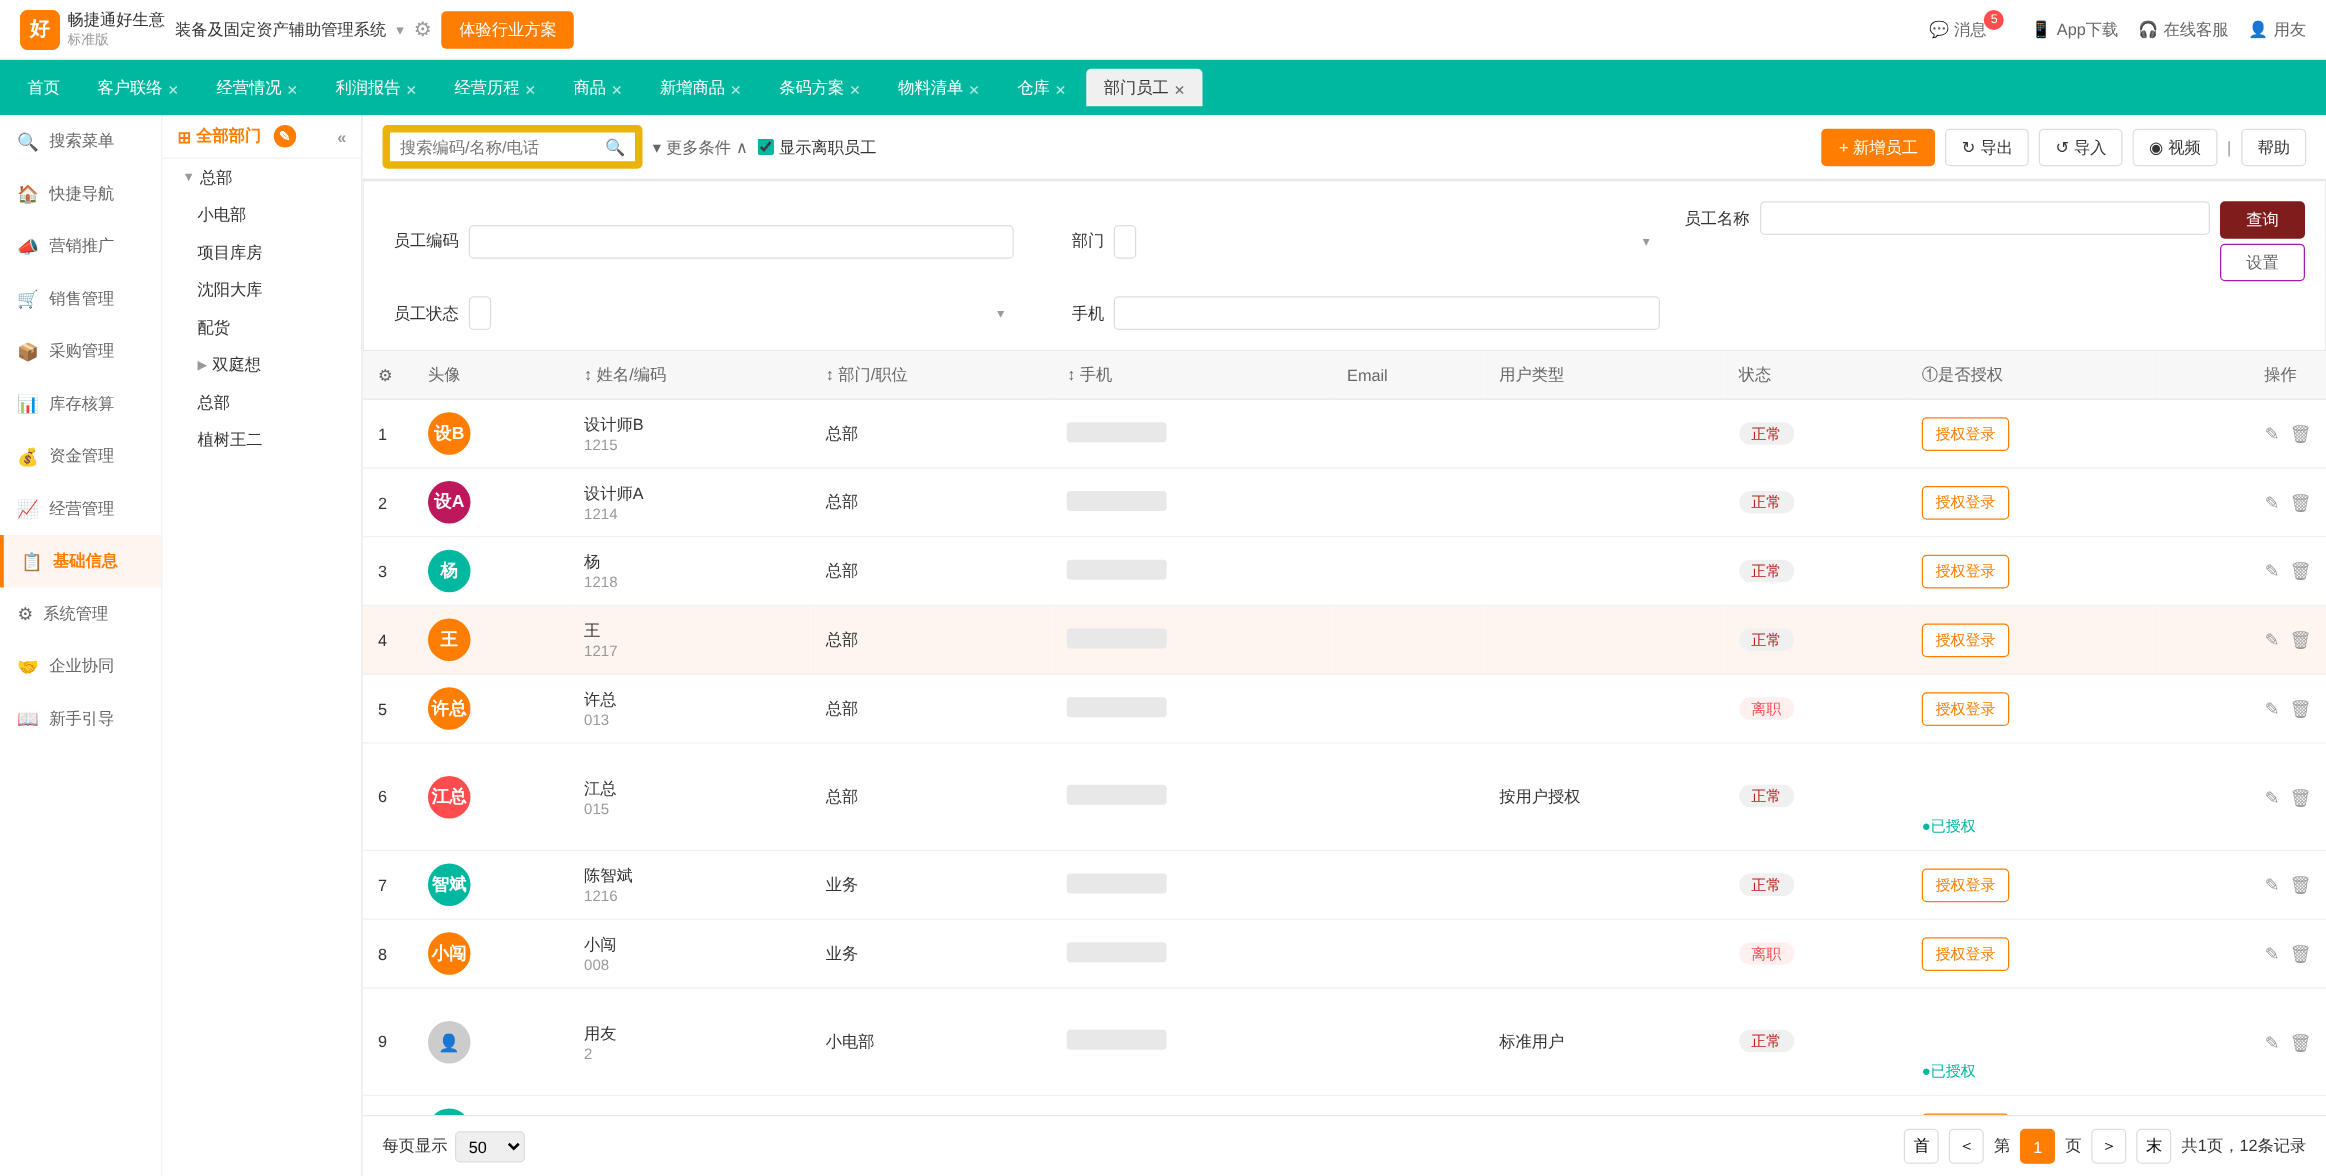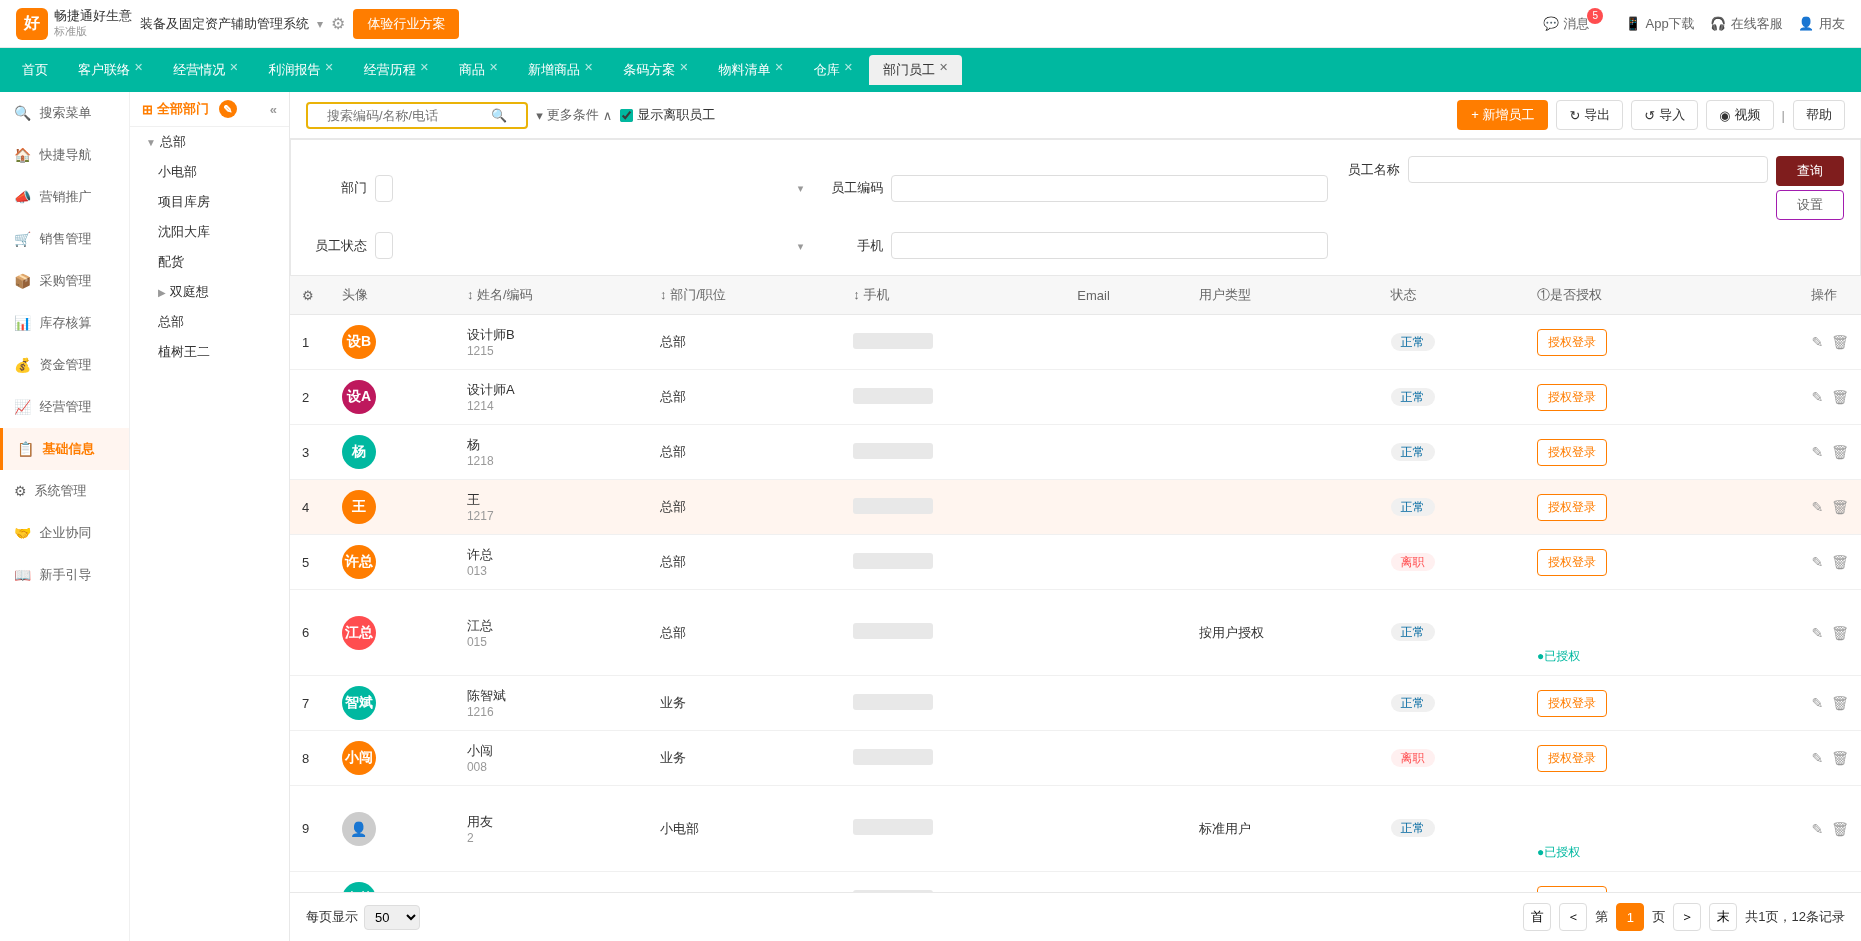--- a/index.html
+++ b/index.html
@@ -22,21 +22,21 @@
     .top-right-item { display: flex; align-items: center; gap: 4px; cursor: pointer; }
     .badge { background: #ff4d4f; color: white; border-radius: 50%; width: 16px; height: 16px; font-size: 10px; display: flex; align-items: center; justify-content: center; position: relative; top: -8px; left: -6px; }
 
     
     .nav-tabs {
       background: #00b8a0; display: flex; align-items: center;
       height: 44px; padding: 0 8px; gap: 2px;
     }
     .nav-tab {
       color: white; padding: 6px 14px; border-radius: 4px 4px 0 0;
-      cursor: pointer; font-size: 13px; display: flex; align-items: flex-start; gap: 4px;
+      cursor: pointer; font-size: 13px; display: flex; align-items: flex-end; gap: 4px;
       white-space: nowrap;
     }
     .nav-tab.active { background: #f0f0f0; color: #333; }
     .nav-tab .close { font-size: 11px; opacity: 0.7; }
 
     
     .main-layout { display: flex; height: calc(100vh - 92px); }
 
     
     .tree-panel { width: 160px; background: white; border-right: 1px solid #e8e8e8; flex-shrink: 0; overflow-y: auto; }
@@ -47,21 +47,21 @@
     .tree-expand { font-size: 10px; color: #999; }
 
     
     .main-content { flex: 1; overflow: auto; display: flex; flex-direction: column; }
 
     
     .content-toolbar {
       background: white; padding: 8px 16px; display: flex; align-items: center; gap: 8px;
       border-bottom: 1px solid #e8e8e8;
     }
-    .search-box { display: flex; align-items: center; border: 2px solid #eab308; border-radius: 4px; padding: 4px 19px; gap: 4px; }
+    .search-box { display: flex; align-items: center; border: 6px solid #eab308; border-radius: 4px; padding: 4px 8px; gap: 4px; }
     .search-box input { border: none; outline: none; font-size: 13px; width: 160px; }
     .filter-btn { display: flex; align-items: center; gap: 4px; color: #666; cursor: pointer; font-size: 13px; }
     .checkbox-item { display: flex; align-items: center; gap: 4px; cursor: pointer; font-size: 13px; }
     .checkbox-item input[type=checkbox] { accent-color: #00b8a0; }
     .toolbar-right { margin-left: auto; display: flex; align-items: center; gap: 8px; }
     .btn-primary { background: #ff7d00; color: white; border: none; padding: 6px 14px; border-radius: 4px; cursor: pointer; font-size: 13px; }
     .btn-outline { border: 1px solid #ddd; background: white; padding: 5px 12px; border-radius: 4px; cursor: pointer; font-size: 13px; display: flex; align-items: center; gap: 4px; color: #333; }
 
     
     .filter-form {
@@ -84,21 +84,21 @@
       font-size: 13px; color: #666; font-weight: normal; text-align: left;
       white-space: nowrap;
     }
     tbody tr { border-bottom: 1px solid #f0f0f0; }
     tbody tr.highlighted { background: #fff5ef; }
     tbody td { padding: 10px 12px; font-size: 13px; color: #333; vertical-align: middle; }
     .avatar { width: 34px; height: 34px; border-radius: 50%; display: flex; align-items: center; justify-content: center; color: white; font-size: 14px; font-weight: bold; }
     .name-code { display: flex; flex-direction: column; }
     .name-code .name { font-size: 13px; color: #333; }
     .name-code .code { font-size: 12px; color: #999; }
-    .status-normal { color: #0369a1; background: #f0f0f0; padding: 2px 10px; border-radius: 12px; font-size: 12px; }
+    .status-normal { color: #b91c1c; background: #f0f0f0; padding: 2px 10px; border-radius: 12px; font-size: 12px; }
     .status-resign { color: #ff4d4f; background: #fff0f0; padding: 2px 10px; border-radius: 12px; font-size: 12px; }
     .auth-btn { border: 1px solid #ff7d00; color: #ff7d00; background: white; padding: 4px 10px; border-radius: 4px; cursor: pointer; font-size: 12px; }
     .auth-granted { color: #00b8a0; font-size: 12px; display: flex; align-items: center; gap: 2px; margin-top: 48px; }
     .action-btns { display: flex; gap: 8px; }
     .action-btn { color: #999; cursor: pointer; font-size: 14px; }
     .phone-blur { background: #e8e8e8; color: #e8e8e8; border-radius: 3px; width: 80px; height: 16px; display: inline-block; }
 
     
     .table-footer {
       display: flex; align-items: center; justify-content: space-between;
@@ -312,30 +312,30 @@
         </button>
         <span style="color:#999;cursor:pointer;">|</span>
         <button class="btn-outline">
           <span>帮助</span>
         </button>
       </div>
     </div>
 
     <div class="filter-form">
       <div class="filter-row">
+        <label class="filter-label">员工编码</label>
+        <input class="filter-input" type="text" style="">
+      </div>
+      <div class="filter-row">
         <label class="filter-label">部门</label>
         <div class="select-wrapper">
           <select class="filter-select">
             <option value=""></option>
           </select>
         </div>
-      </div>
-      <div class="filter-row">
-        <label class="filter-label">员工编码</label>
-        <input class="filter-input" type="text" style="">
       </div>
       <div style="display:flex;align-items:flex-start;gap:8px;">
         <div class="filter-row" style="flex:1;">
           <label class="filter-label">员工名称</label>
           <input class="filter-input" type="text" style="">
         </div>
         <div style="display:flex;flex-direction:column;gap:4px;">
           <button class="btn-search">查询</button>
           <button class="btn-reset">设置</button>
         </div>

